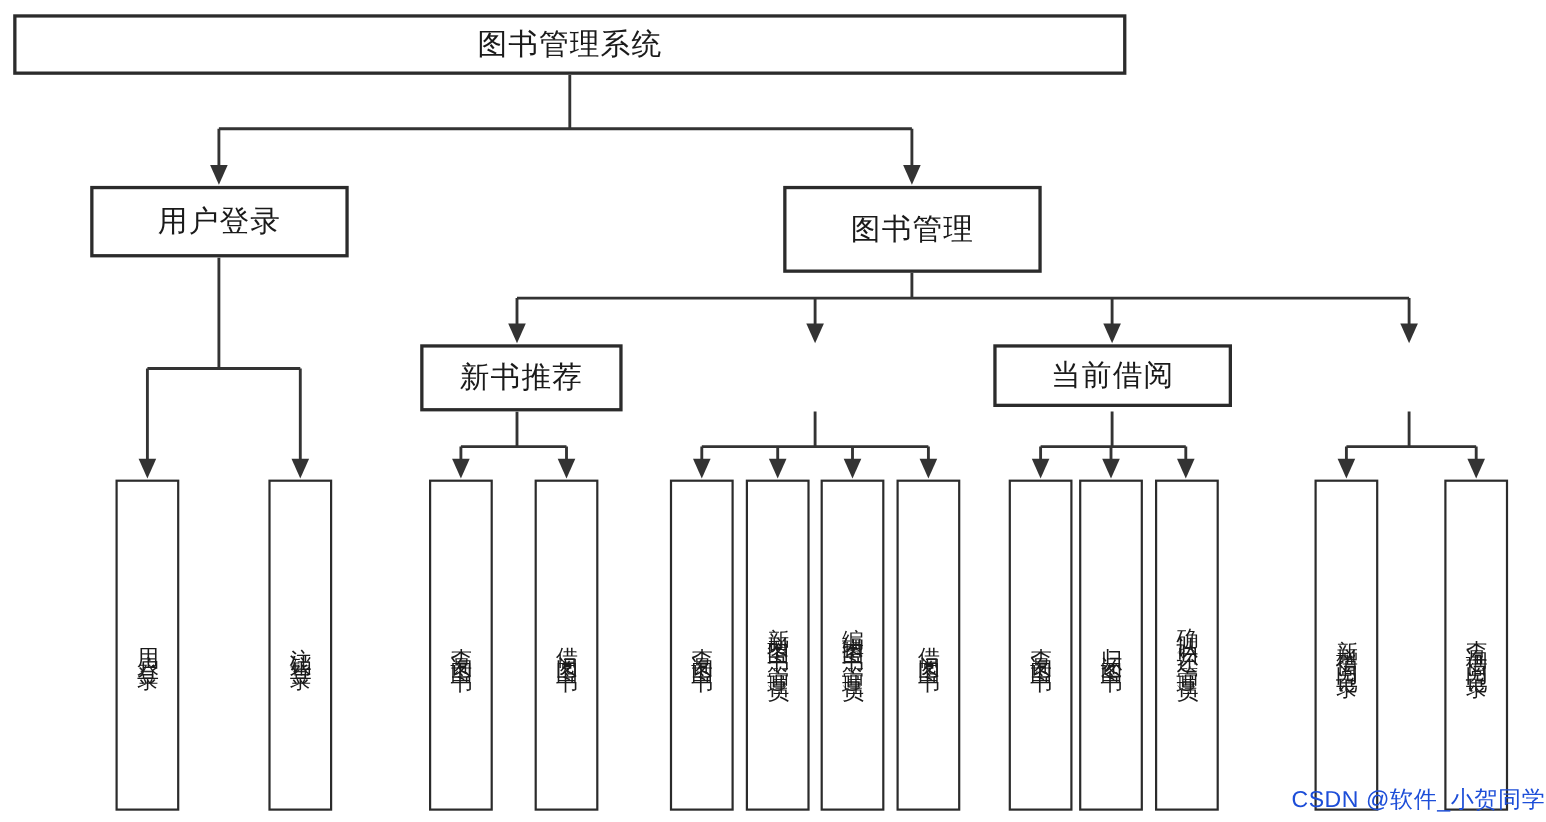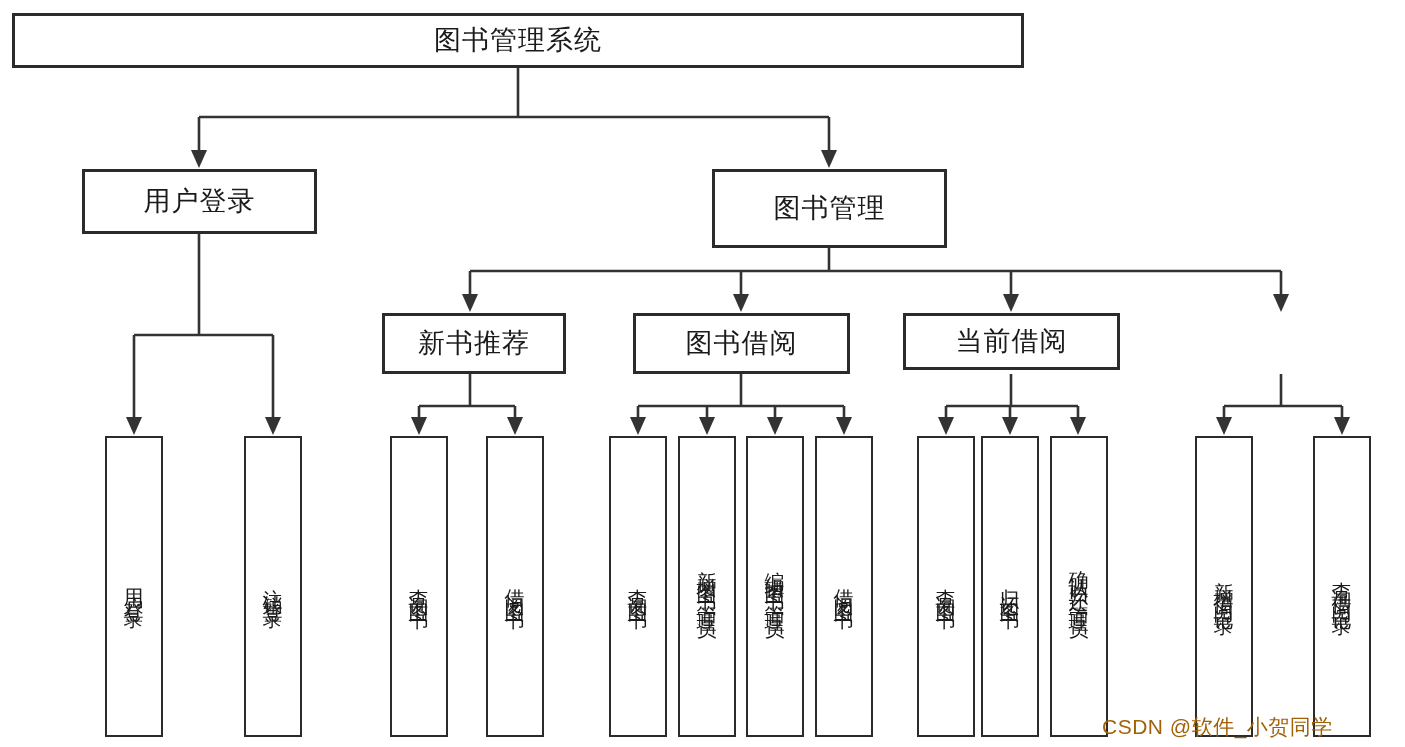--- a/index.html
+++ b/index.html
@@ -17,22 +17,22 @@
     font-size:27px;letter-spacing:1px;line-height:1;
   }
   .vbox{
     position:absolute;box-sizing:border-box;border:2.5px solid #2b2b2b;background:#ffffff;
     top:436px;height:301px;width:58px;
     display:flex;align-items:center;justify-content:center;
     writing-mode:vertical-rl;text-orientation:upright;
     font-size:20px;letter-spacing:7px;line-height:1;
   }
   .watermark{
-    position:absolute;left:1102px;top:713px;
-    font-size:21px;color:#a16207;letter-spacing:0.5px;white-space:nowrap;
+    position:absolute;left:1174px;top:713px;
+    font-size:21px;color:#1d4ed8;letter-spacing:0.5px;white-space:nowrap;
   }
 </style>
 </head>
 <body>
 
 <div class="stage">
 
   <svg class="edges" viewBox="0 0 1405 747" xmlns="http://www.w3.org/2000/svg">
 
     <g>
@@ -82,21 +82,20 @@
       <polygon points="1334,417 1350,417 1342,435"></polygon>
     </g>
   </svg>
 
   <div class="hbox" style="left:12px;top:13px;width:1012px;height:55px;">图书管理系统</div>
 
   <div class="hbox" style="left:82px;top:169px;width:235px;height:65px;">用户登录</div>
   <div class="hbox" style="left:712px;top:169px;width:235px;height:79px;">图书管理</div>
 
   <div class="hbox" style="left:382px;top:313px;width:184px;height:61px;">新书推荐</div>
-  <div class="hbox" style="left:633px;top:313px;width:217px;height:61px;">图书借阅</div>
   <div class="hbox" style="left:903px;top:313px;width:217px;height:57px;text-align:center;">当前借阅</div>
 
   <div class="vbox" style="left:105px;">用户登录</div>
   <div class="vbox" style="left:244px;">注销登录</div>
   <div class="vbox" style="left:390px;">查询图书</div>
   <div class="vbox" style="left:486px;">借阅图书</div>
   <div class="vbox" style="left:609px;">查询图书</div>
   <div class="vbox" style="left:678px;">新增图书（管理员）</div>
   <div class="vbox" style="left:746px;">编辑图书（管理员）</div>
   <div class="vbox" style="left:815px;">借阅图书</div>

